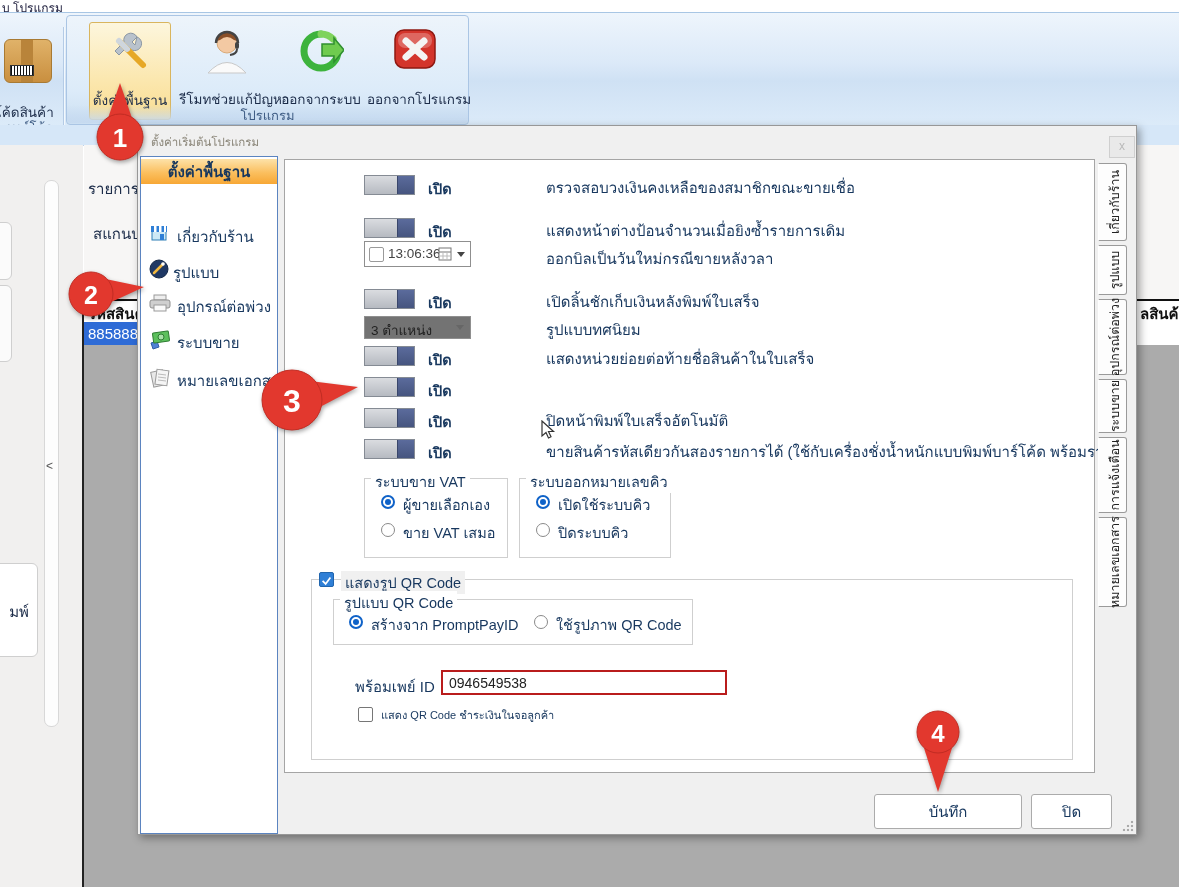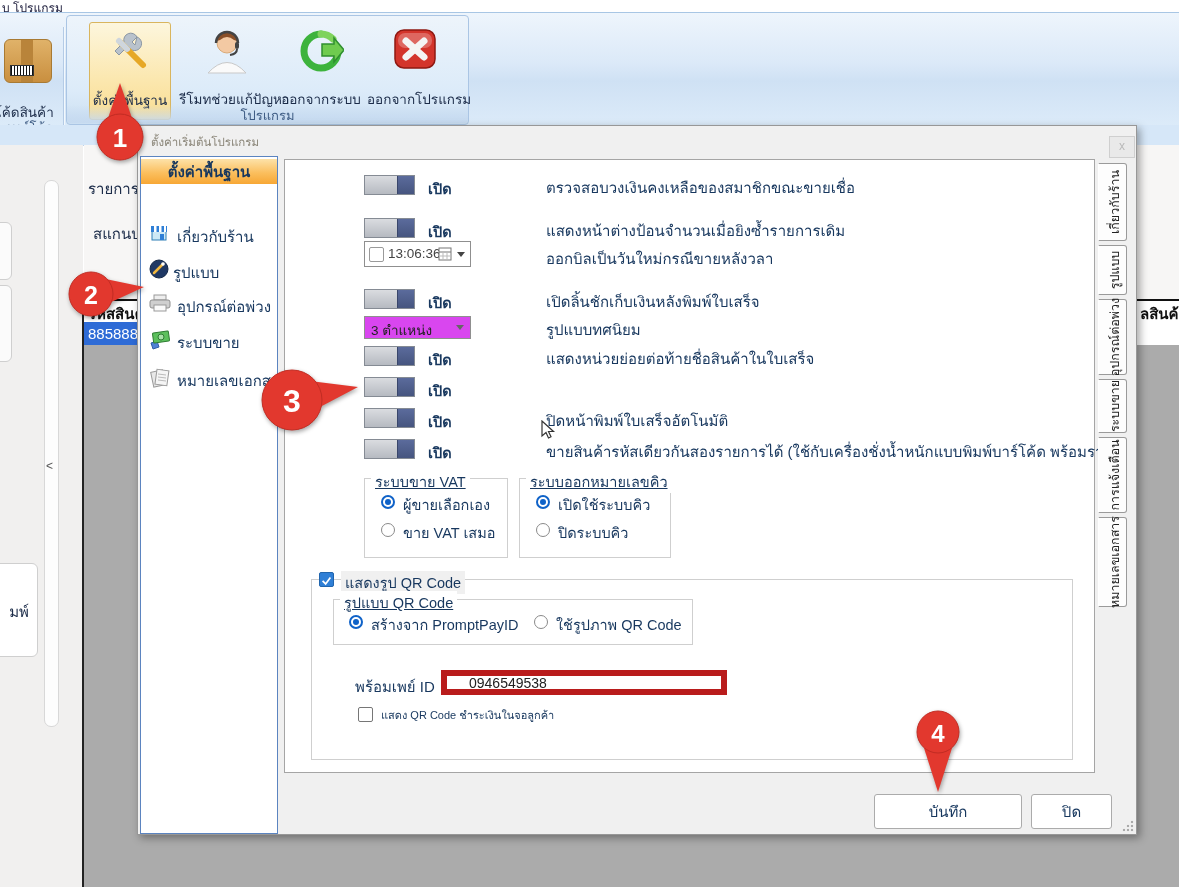--- a/index.html
+++ b/index.html
@@ -63,35 +63,35 @@
   
   .toggle{width:51px;height:20px;border:1px solid #858b94;background:linear-gradient(#dadce0,#b6bac1);box-sizing:border-box;}
   .toggle .knob{position:absolute;right:0;top:0;width:16px;height:18px;background:linear-gradient(#5b6b9c,#46557f);border-left:1px solid #39466b;}
   .tstate{font-size:14.5px;color:#17375e;font-weight:bold;white-space:nowrap;}
   .tdesc{font-size:15px;color:#17375e;white-space:nowrap;}
   .timepick{width:107px;height:26px;background:#fff;border:1px solid #8f8f8f;box-sizing:border-box;}
   .timepick .cb{position:absolute;left:4px;top:5px;width:13px;height:13px;border:1px solid #9a9a9a;background:#fff;border-radius:2px;}
   .timepick .tval{position:absolute;left:23px;top:4px;font-size:13.5px;color:#444;}
   .timepick .cal{position:absolute;right:18px;top:5px;}
   .timepick .arr{position:absolute;right:5px;top:10px;width:0;height:0;border-left:4px solid transparent;border-right:4px solid transparent;border-top:5px solid #444;}
-  .combo{width:107px;height:23px;background:#d946ef;border:1px solid #8f8f8f;box-sizing:border-box;}
+  .combo{width:107px;height:23px;background:#737373;border:1px solid #8f8f8f;box-sizing:border-box;}
   .combo .cval{position:absolute;left:6px;top:2px;font-size:13.5px;color:#222;white-space:nowrap;}
   .combo .carr{position:absolute;right:6px;top:8px;width:0;height:0;border-left:4px solid transparent;border-right:4px solid transparent;border-top:5px solid #666;}
   
   .fs{border:1px solid #cfcfcf;background:#fff;}
-  .fs .legend{position:absolute;top:-9px;left:6px;background:#fff;padding:0 4px;font-size:14.5px;color:#17375e;white-space:nowrap;text-decoration:underline;}
+  .fs .legend{position:absolute;top:-9px;left:6px;background:#fff;padding:0 4px;font-size:14.5px;color:#17375e;white-space:nowrap;}
   .radio{width:14px;height:14px;border-radius:50%;border:1px solid #8a8a8a;background:#fff;box-sizing:border-box;}
   .radio.sel{border:2px solid #0f62c8;}
   .radio.sel:after{content:"";position:absolute;left:2px;top:2px;width:6px;height:6px;border-radius:50%;background:#0f62c8;}
   .rlabel{font-size:14.5px;color:#17375e;white-space:nowrap;}
   .cbx{width:15px;height:15px;border-radius:2px;box-sizing:border-box;}
   .cbx.on{background:#2f7fd6;border:1px solid #2165ad;}
   .cbx.off{background:#fff;border:1px solid #767676;}
-  .pp-input{position:absolute;width:286px;height:25px;border:6px solid #b91c1c;font-size:14px;color:#222;
-    padding:0 22px;box-sizing:border-box;font-family:"Liberation Sans","DejaVu Sans",sans-serif;}
+  .pp-input{position:absolute;width:286px;height:25px;border:2px solid #b91c1c;font-size:14px;color:#222;
+    padding:0 6px;box-sizing:border-box;font-family:"Liberation Sans","DejaVu Sans",sans-serif;}
   .note{font-size:13.5px;color:#e03a3a;white-space:nowrap;}
   .dbtn{height:33px;background:#fff;border:1px solid #ababab;border-radius:3px;text-align:center;
     font-size:15px;color:#17375e;line-height:33px;}
   .vtab{left:960px;width:29px;background:#fdfdfd;border:1px solid #9a9a9a;border-left:1px solid #fff;
     border-radius:0 3px 3px 0;box-sizing:border-box;}
   .vtab span{position:absolute;left:6px;top:50%;transform:translateY(-50%) rotate(180deg);
     writing-mode:vertical-rl;font-size:12.5px;color:#222;white-space:nowrap;}
   .grip{left:983px;top:693px;width:13px;height:13px;background:
     radial-gradient(circle at 3px 11px,#aaa 1.2px,transparent 1.6px),
     radial-gradient(circle at 7px 7px,#aaa 1.2px,transparent 1.6px),

